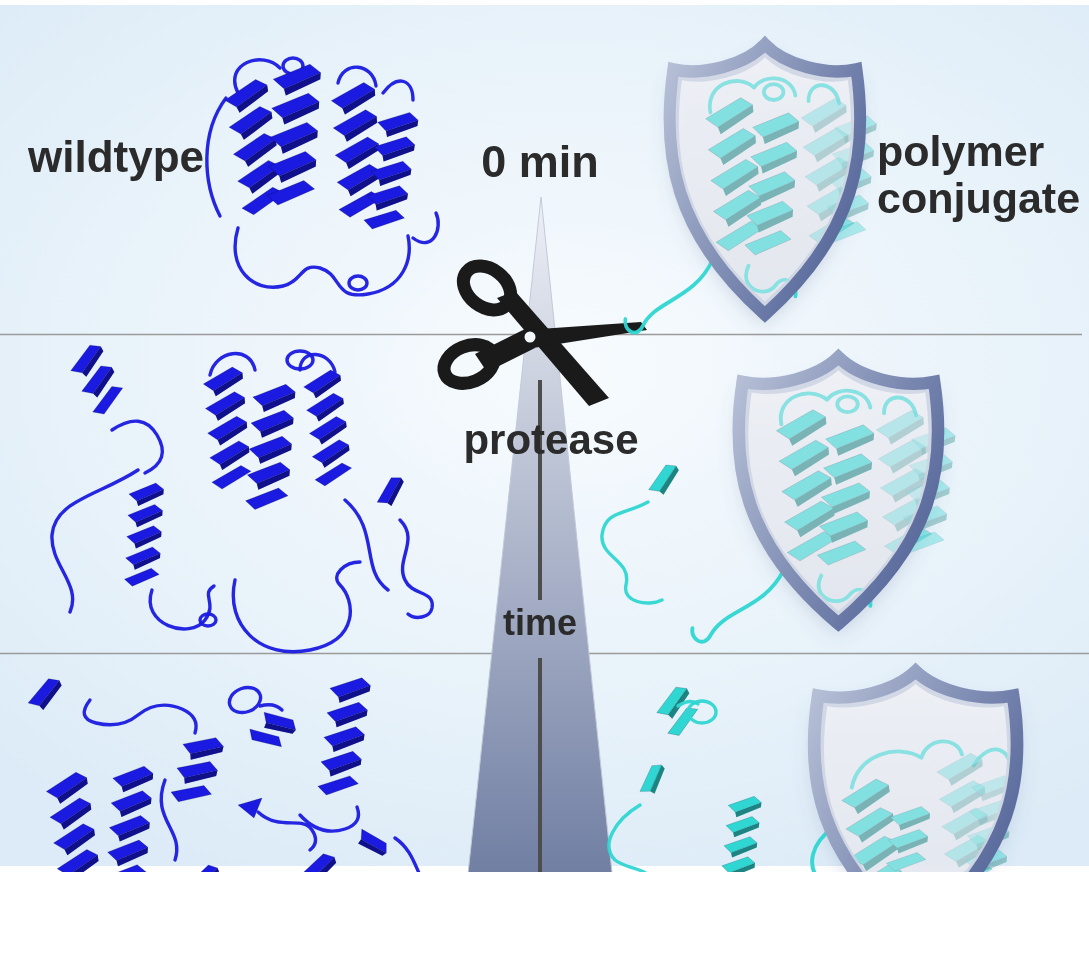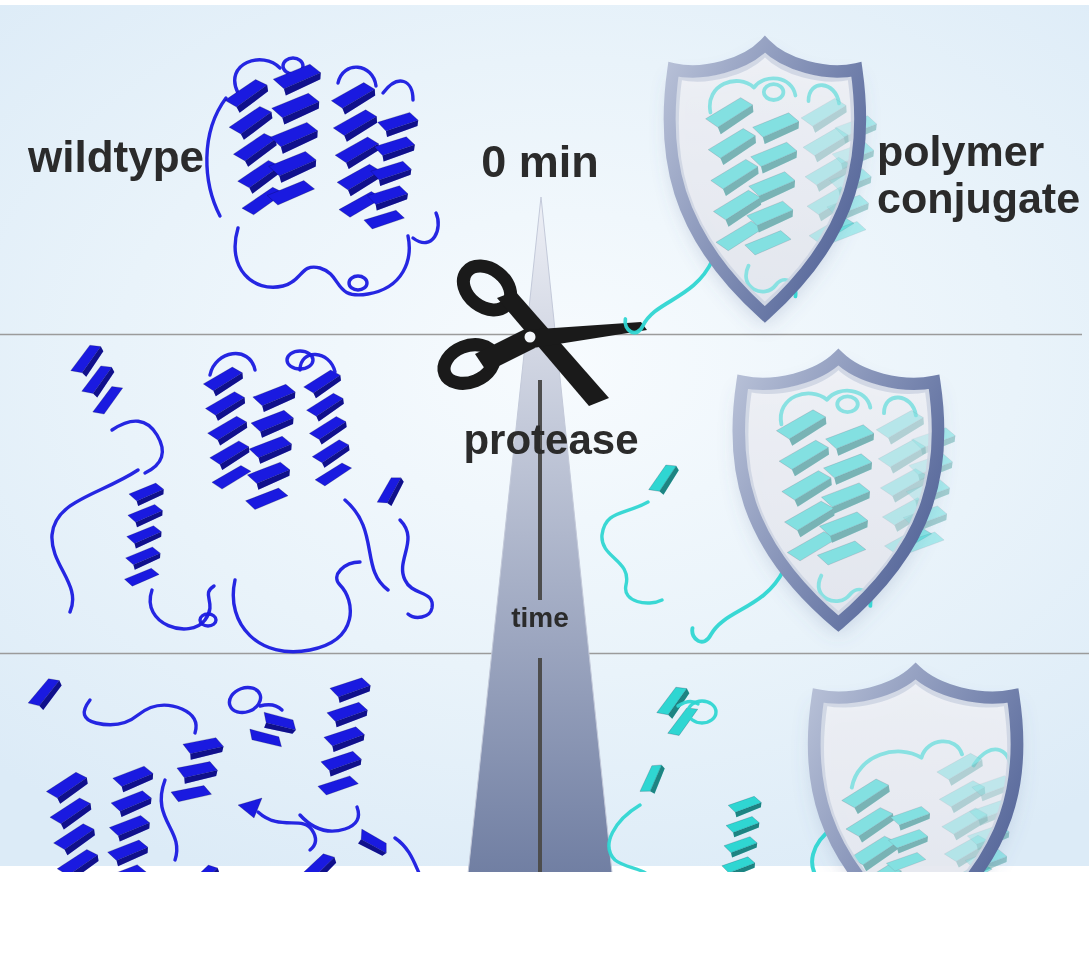--- a/index.html
+++ b/index.html
@@ -6,21 +6,21 @@
   #frame{position:relative;width:1089px;height:872px;background:#ffffff;overflow:hidden;
          font-family:"Liberation Sans","DejaVu Sans",sans-serif;}
   #bg{position:absolute;left:0;right:0;top:5px;bottom:6px;
       background:radial-gradient(ellipse 75% 65% at 52% 42%, var(--bg-center) 0%, #e9f3fa 55%, var(--bg-edge) 100%);}
   svg.stage{position:absolute;left:0;top:0;}
   .label{position:absolute;color:var(--text);font-weight:700;letter-spacing:0;}
   #lbl-wildtype{left:28px;top:132px;font-size:44px;}
   #lbl-0min{left:540px;top:136px;transform:translateX(-50%);font-size:45px;white-space:nowrap;}
   #lbl-polymer{left:877px;top:128px;width:212px;text-align:left;font-size:43px;line-height:47px;}
   #lbl-protease{left:551px;top:400px;transform:translateX(-50%);font-size:42px;white-space:nowrap;margin-top:16px;}
-  #lbl-time{left:540px;top:602px;transform:translateX(-50%);font-size:28px;white-space:nowrap;}
+  #lbl-time{left:540px;top:602px;transform:translateX(-50%);font-size:36px;white-space:nowrap;}
 
   .blue{color:var(--protein-blue);}
   .cyan{color:var(--protein-cyan);}
   .hf{fill:currentColor;stroke:rgba(0,0,30,.28);stroke-width:.7;}
   .hs{fill:currentColor;}
   .hsd{fill:#000;opacity:.38;}
   .lp{fill:none;stroke:currentColor;stroke-width:3.4;stroke-linecap:round;stroke-linejoin:round;opacity:.95;}
   .stop-wt{stop-color:var(--wedge-top);}
   .stop-wb{stop-color:var(--wedge-bottom);}
   .stop-sl{stop-color:var(--shield-border-light);}

